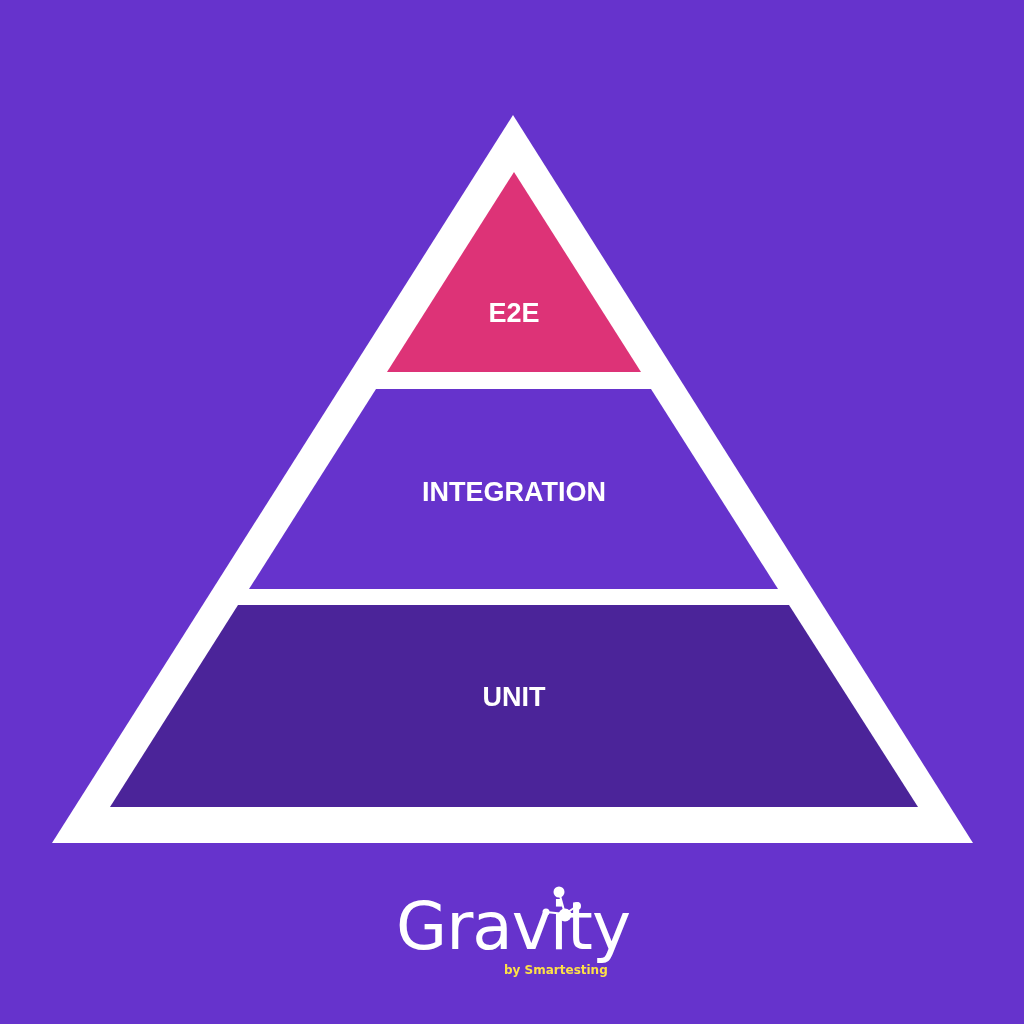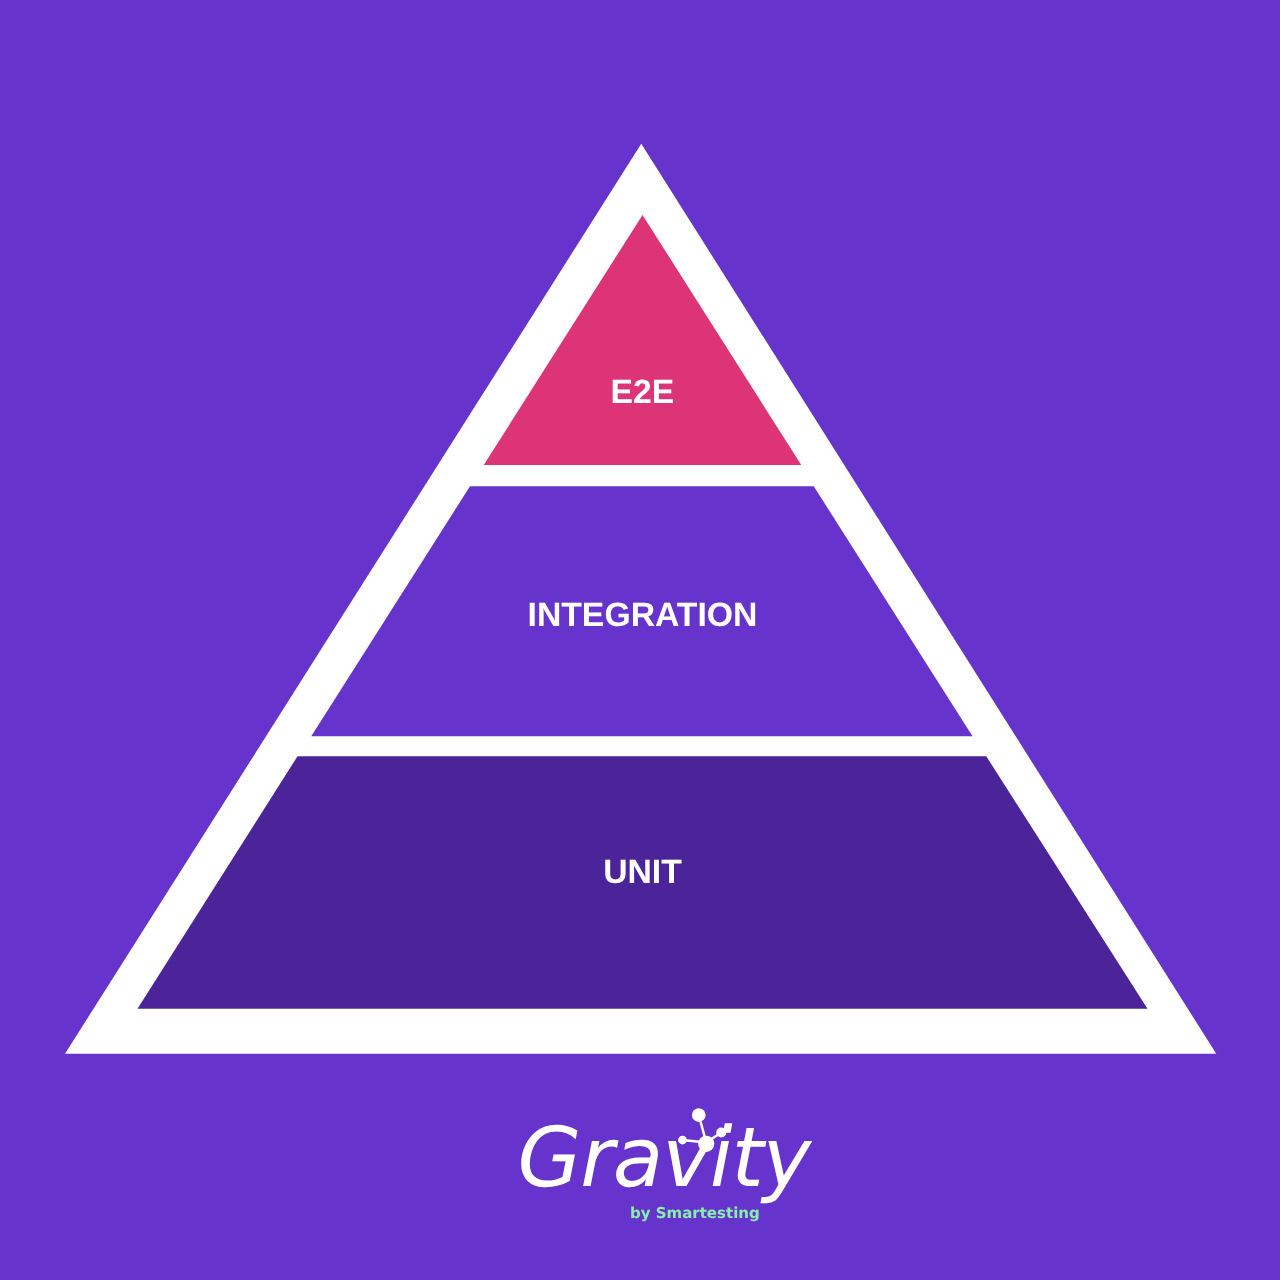--- a/index.html
+++ b/index.html
@@ -18,33 +18,31 @@
       font-size: 27px;
       fill: #ffffff;
       text-anchor: middle;
     }
     .logo {
       position: absolute; left: 390px; top: 884px; width: 250px; height: 100px;
     }
     .logo-word {
       position: absolute; left: 6px; top: 10px;
       font-family: "DejaVu Sans", "Liberation Sans", sans-serif;
-      font-style: italic;
       font-size: 66px;
       color: #ffffff;
       letter-spacing: -1px;
       line-height: 1;
-      margin-left: 18px;
     }
     .logo-sub {
       position: absolute; left: 114px; top: 79px;
       font-family: "DejaVu Sans", "Liberation Sans", sans-serif;
       font-weight: bold;
       font-size: 12px;
-      color: #86efac;
+      color: #fde047;
       white-space: nowrap;
     }
     .logo-molecule {
       position: absolute; left: 145px; top: 0px; width: 50px; height: 40px;
     }
   </style>
 </head>
 <body>
 
 <svg id="pyramid" viewBox="0 0 1024 1024" xmlns="http://www.w3.org/2000/svg">

